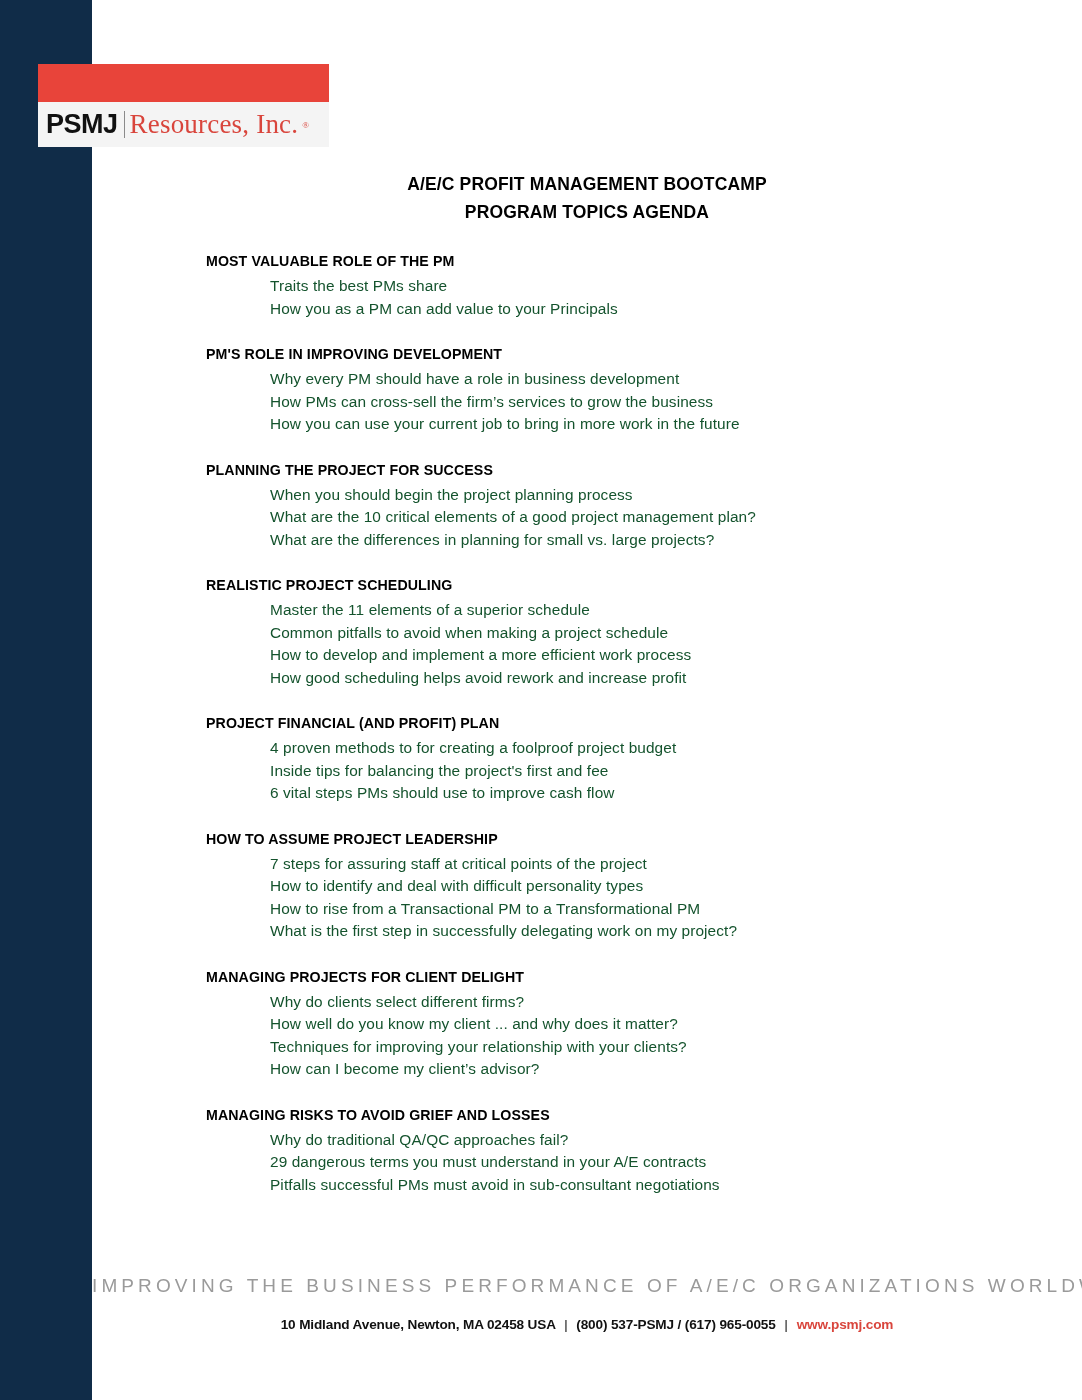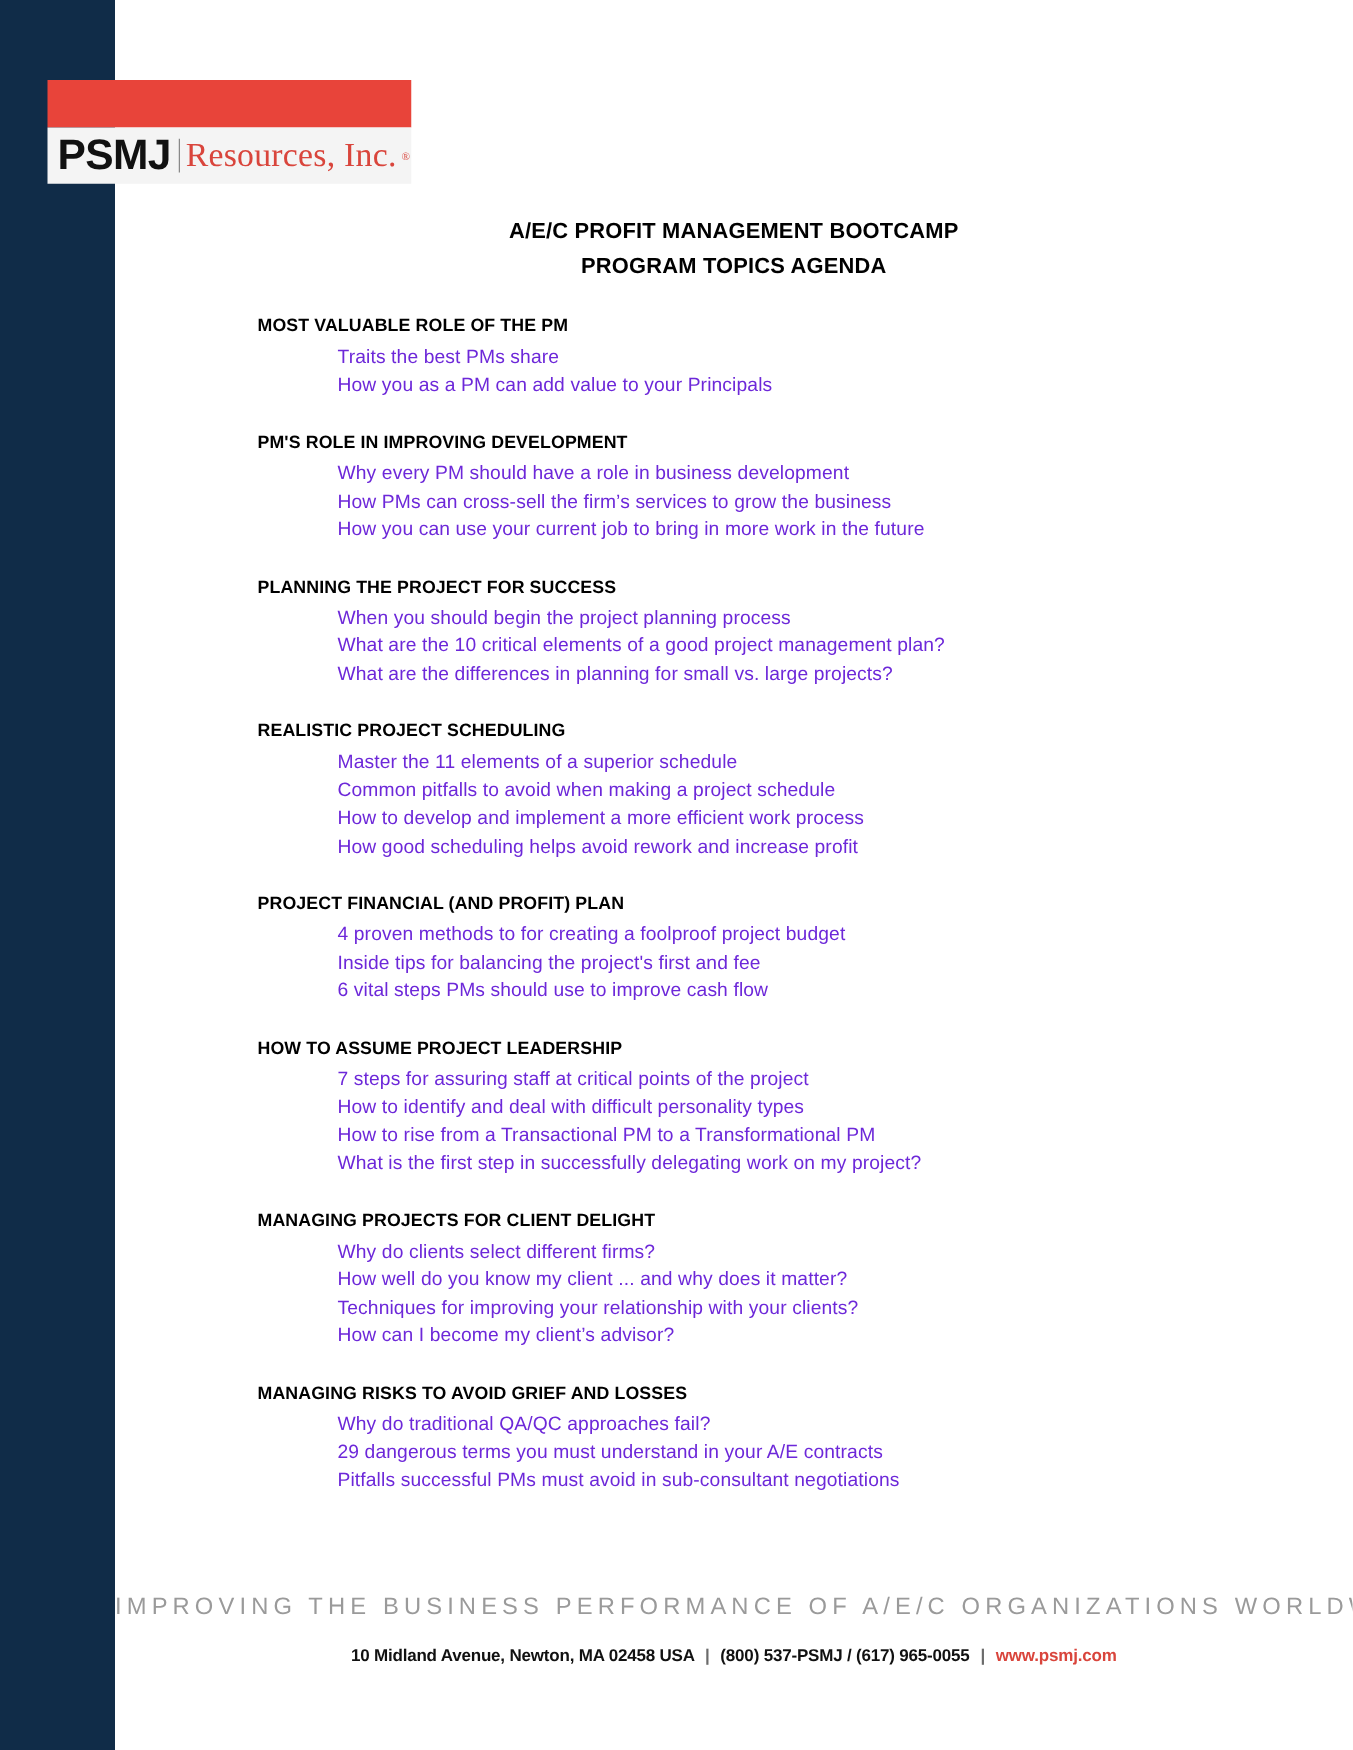--- a/index.html
+++ b/index.html
@@ -44,21 +44,21 @@
     background: #F4F4F4;
     display: flex;
     align-items: center;
     padding-left: 8px;
     box-sizing: border-box;
     white-space: nowrap;
   }
   #logo-psmj {
     font-family: "Liberation Sans", sans-serif;
     font-weight: bold;
-    font-size: 34px;
+    font-size: 27px;
     color: #111111;
     letter-spacing: -0.5px;
   }
   #logo-divider {
     display: inline-block;
     width: 1px;
     height: 27px;
     background: #8a8a8a;
     margin: 0 5px 0 6px;
     vertical-align: middle;
@@ -116,21 +116,21 @@
   }
   .topic-list {
     margin: 0;
     padding: 0;
     list-style: none;
   }
   .topic {
     font-family: "Liberation Sans", sans-serif;
     font-weight: normal;
     font-size: 15.4px;
-    color: #6d28d9;
+    color: #14532d;
     line-height: 22.5px;
     padding-left: 64px;
     letter-spacing: 0.1px;
   }
 
   
   #footer {
     position: absolute;
     left: 92px;
     top: 1275px;

